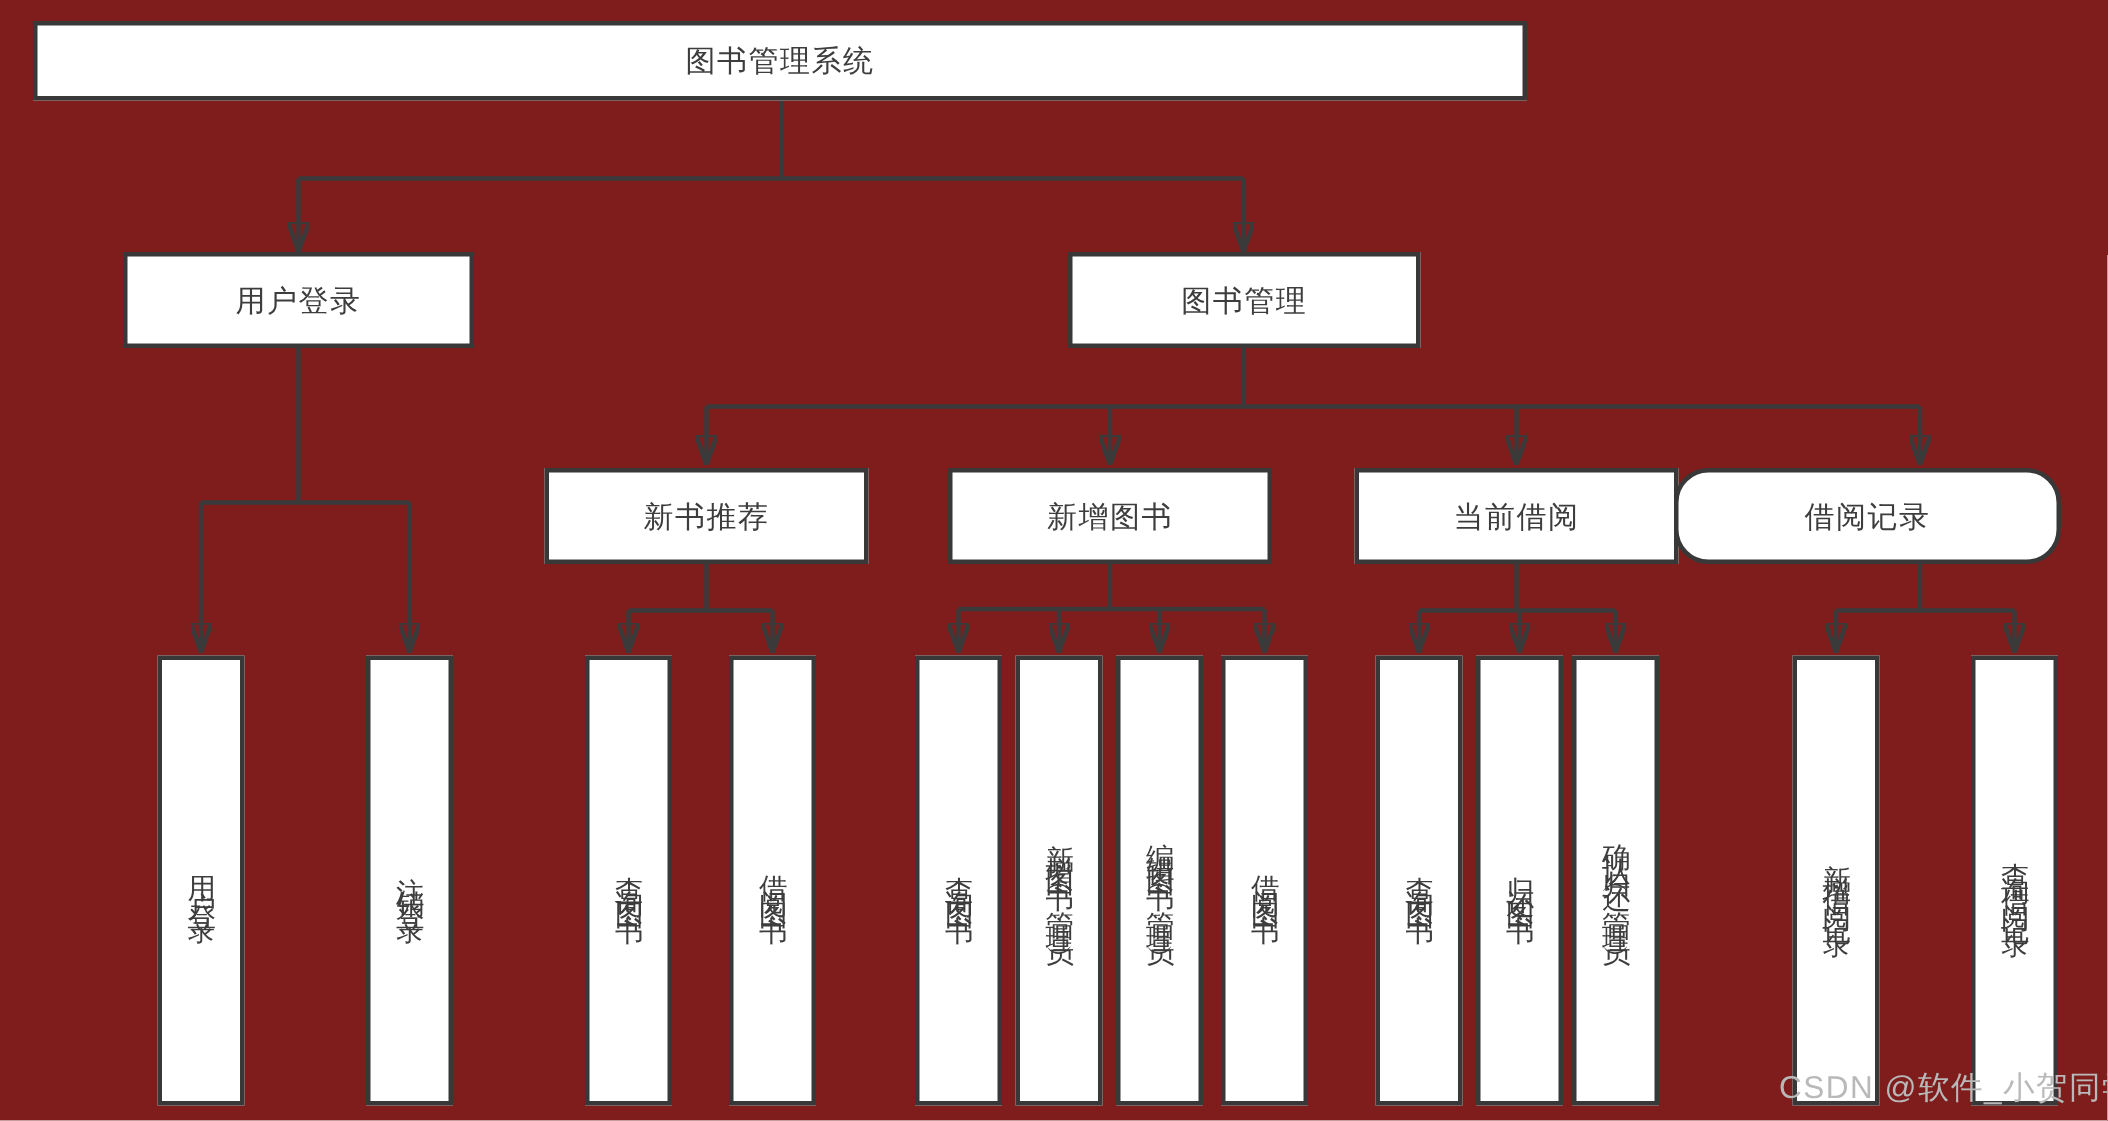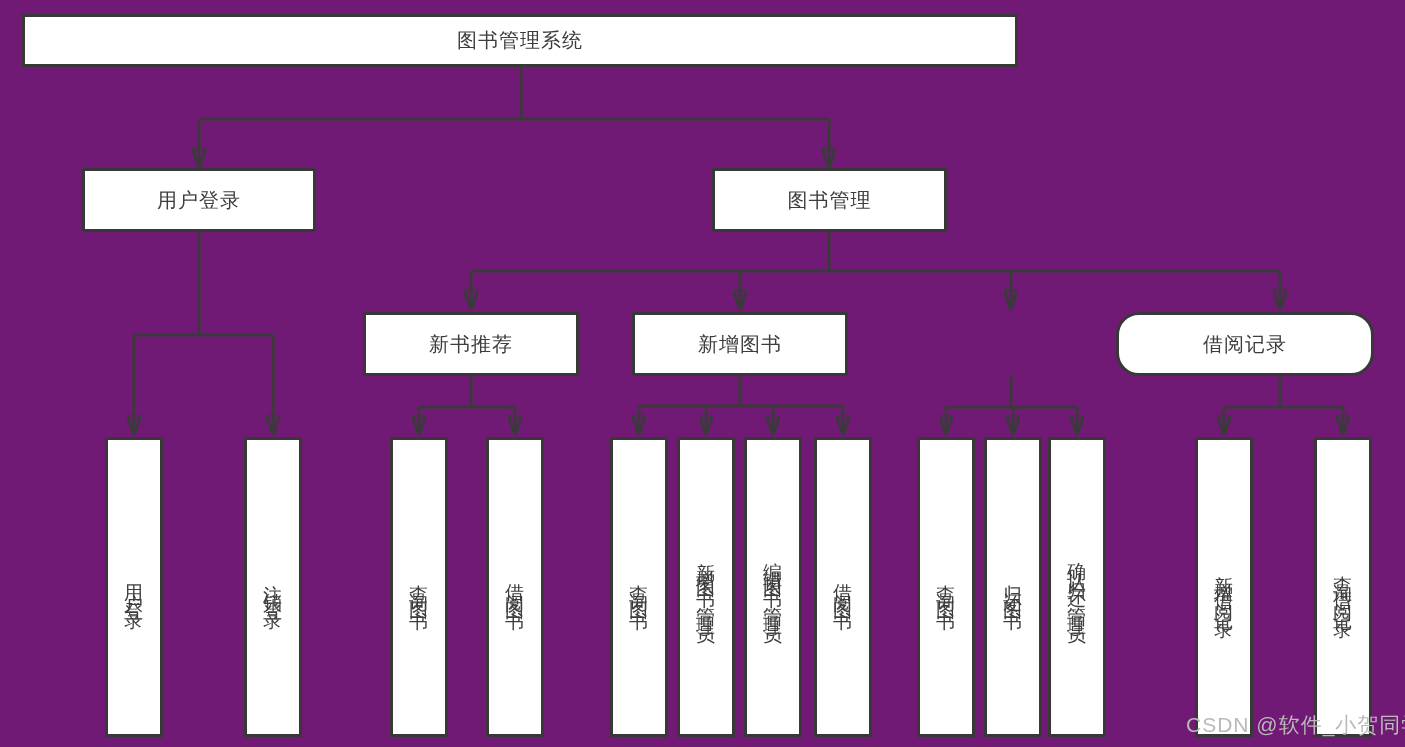--- a/index.html
+++ b/index.html
@@ -1,20 +1,20 @@
 <!DOCTYPE html>
 <html><head>
 <meta charset="utf-8">
 <style>
   html, body { margin: 0; padding: 0; background: #ffffff; }
   .canvas {
     position: relative;
     width: 1405px;
     height: 747px;
-    background: #701a75;
+    background: #7f1d1d;
     font-family: "Liberation Sans", "DejaVu Sans", sans-serif;
     overflow: hidden;
   }
   .connector-layer {
     position: absolute;
     left: 0; top: 0;
     width: 1405px; height: 747px;
     pointer-events: none;
   }
   .connector-layer path {
@@ -121,20 +121,23 @@
   <div class="node lvl2" style="left:712px; width:235px;">
     <span>图书管理</span>
   </div>
 
   <div class="node lvl3" style="left:363px;">
     <span>新书推荐</span>
   </div>
   <div class="node lvl3" style="left:632px;">
     <span>新增图书</span>
   </div>
+  <div class="node lvl3" style="left:903px;">
+    <span>当前借阅</span>
+  </div>
   <div class="node lvl3" style="left:1116px; width:258px;border-radius:23px;">
     <span>借阅记录</span>
   </div>
 
   <div class="node leaf" style="left:105px;">
     <span class="vtext">用户登录</span>
   </div>
   <div class="node leaf" style="left:244px;">
     <span class="vtext">注销登录</span>
   </div>

